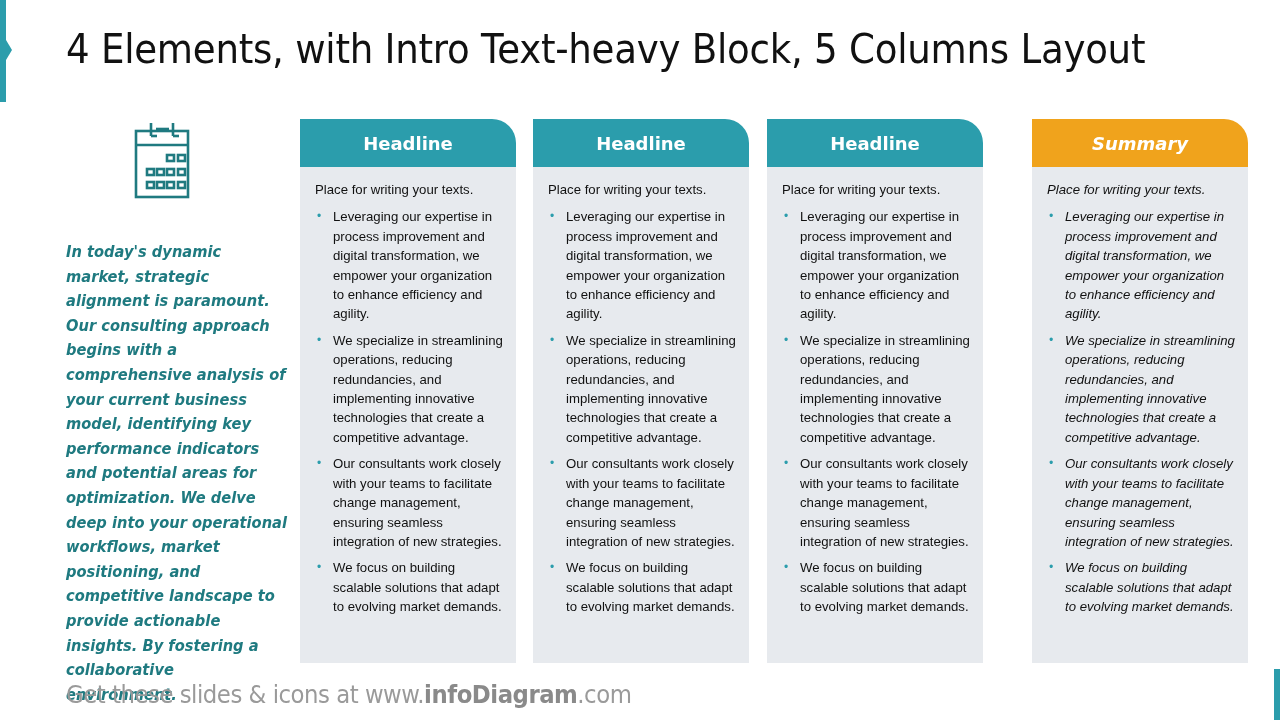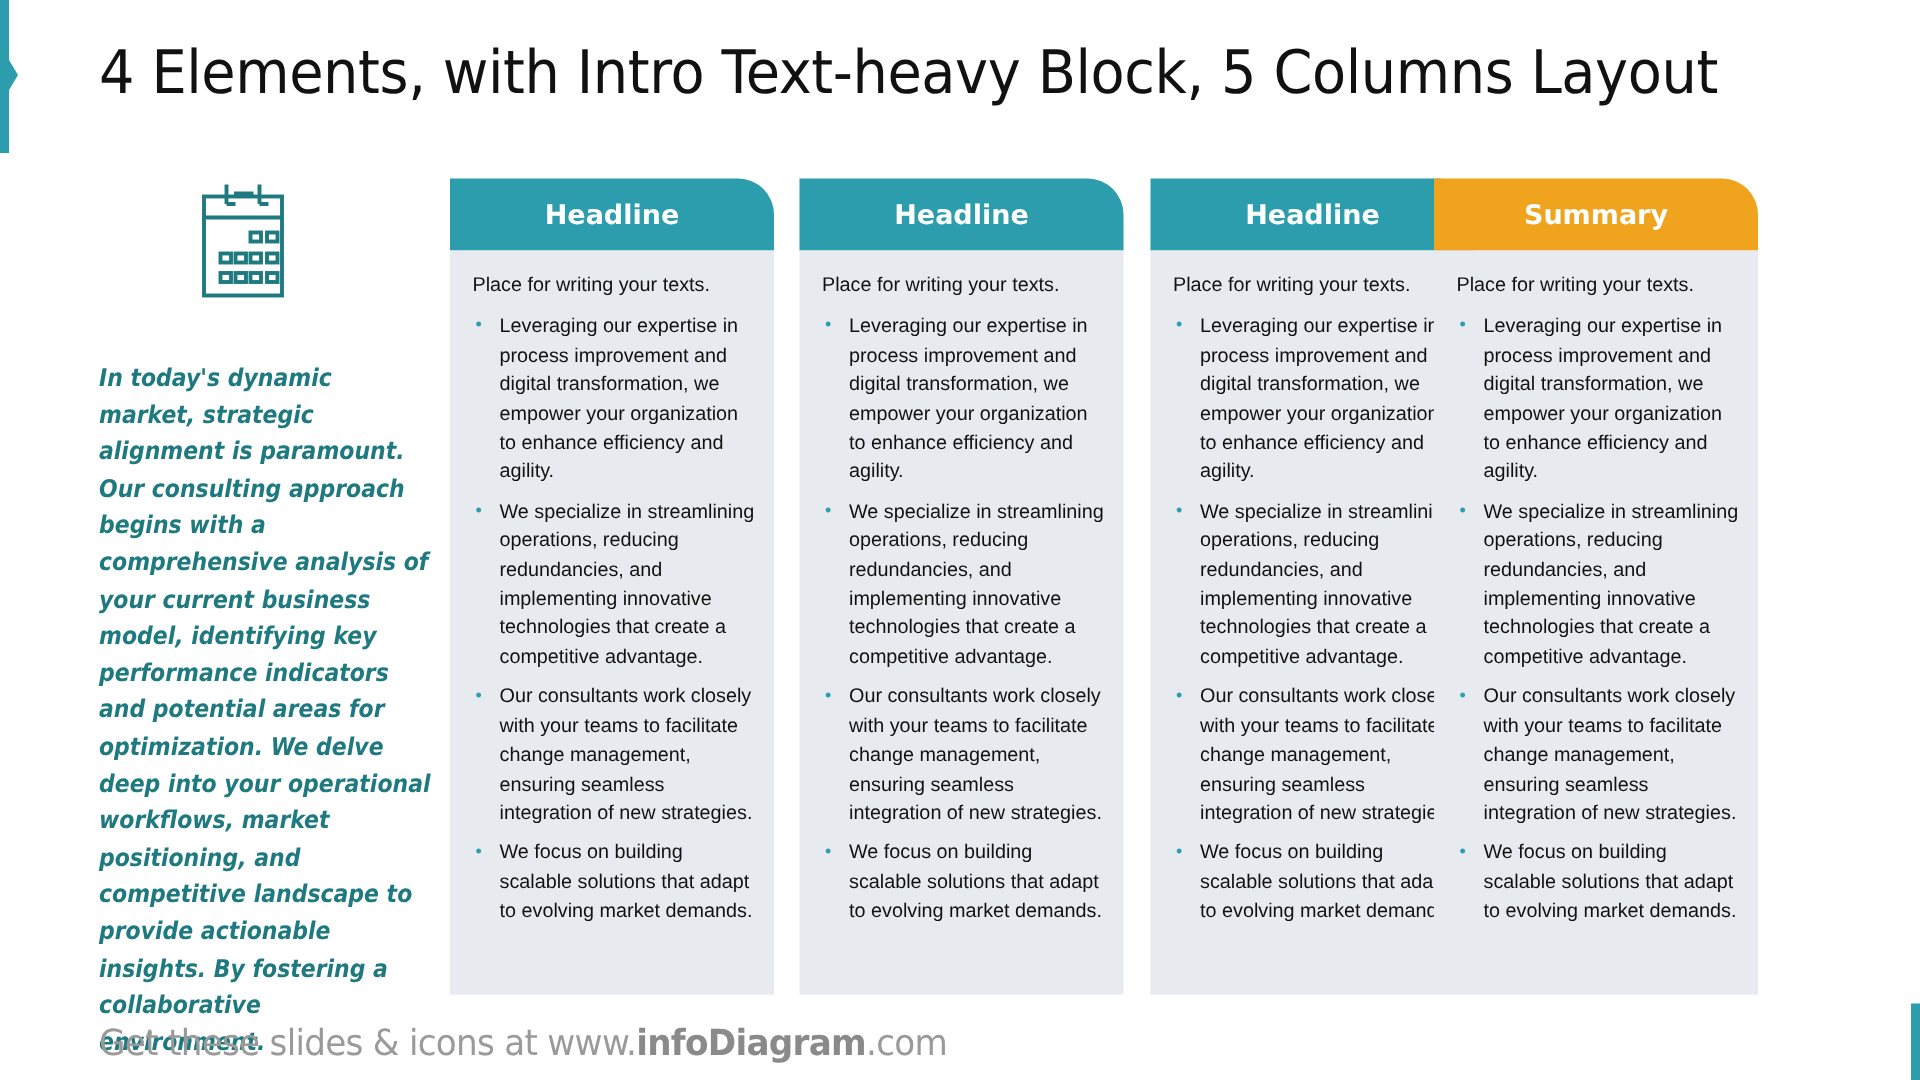--- a/index.html
+++ b/index.html
@@ -121,21 +121,21 @@
       <div class="col-body">
         <div class="lead">Place for writing your texts.</div>
         <ul>
           <li><span class="bullet">•</span><span>Leveraging our expertise in process improvement and digital transformation, we empower your organization to enhance efficiency and agility.</span></li>
           <li><span class="bullet">•</span><span>We specialize in streamlining operations, reducing redundancies, and implementing innovative technologies that create a competitive advantage.</span></li>
           <li><span class="bullet">•</span><span>Our consultants work closely with your teams to facilitate change management, ensuring seamless integration of new strategies.</span></li>
           <li><span class="bullet">•</span><span>We focus on building scalable solutions that adapt to evolving market demands.</span></li>
         </ul>
       </div>
     </div>
-    <div class="col" style="left: 956px;">
+    <div class="col" style="left: 1032px; font-style: italic;">
       <div class="col-head" style="background: rgb(240, 163, 28);">Summary</div>
       <div class="col-body">
         <div class="lead">Place for writing your texts.</div>
         <ul>
           <li><span class="bullet">•</span><span>Leveraging our expertise in process improvement and digital transformation, we empower your organization to enhance efficiency and agility.</span></li>
           <li><span class="bullet">•</span><span>We specialize in streamlining operations, reducing redundancies, and implementing innovative technologies that create a competitive advantage.</span></li>
           <li><span class="bullet">•</span><span>Our consultants work closely with your teams to facilitate change management, ensuring seamless integration of new strategies.</span></li>
           <li><span class="bullet">•</span><span>We focus on building scalable solutions that adapt to evolving market demands.</span></li>
         </ul>
       </div>

